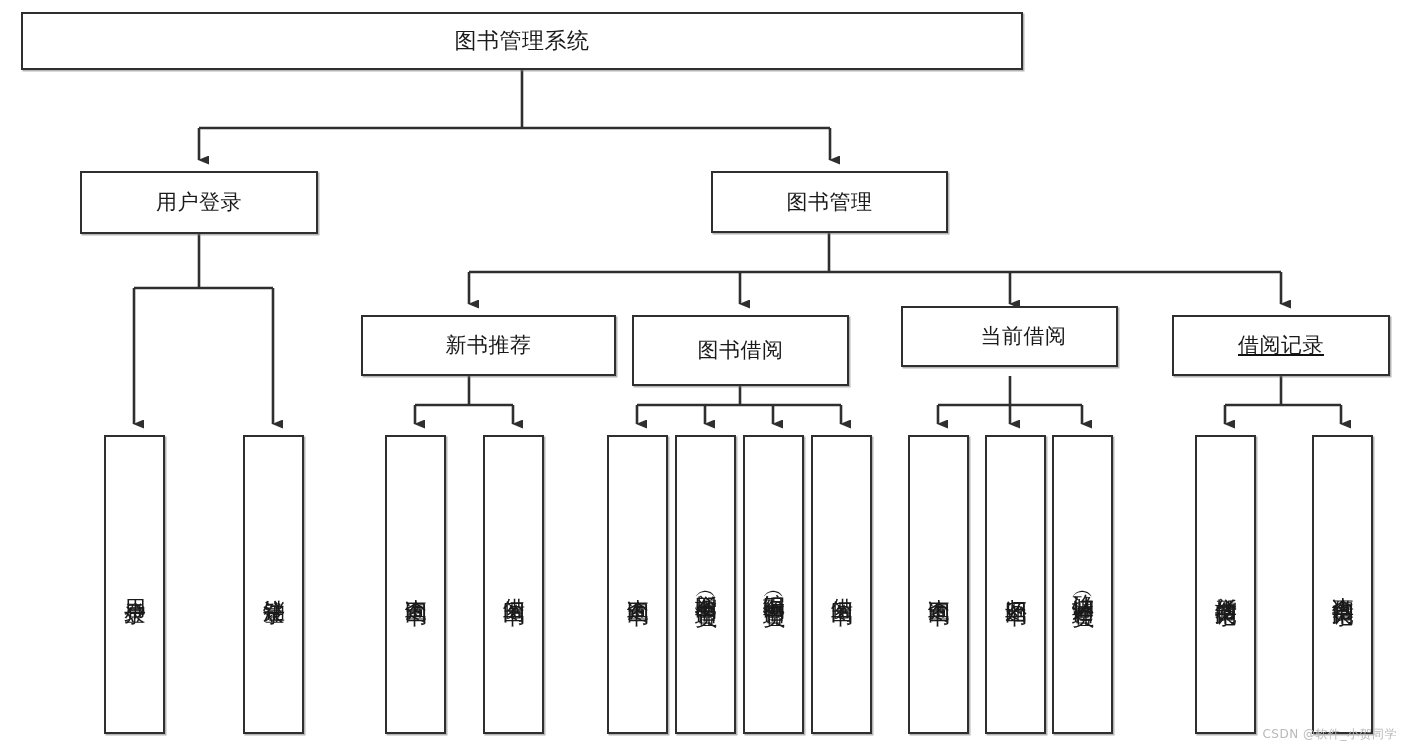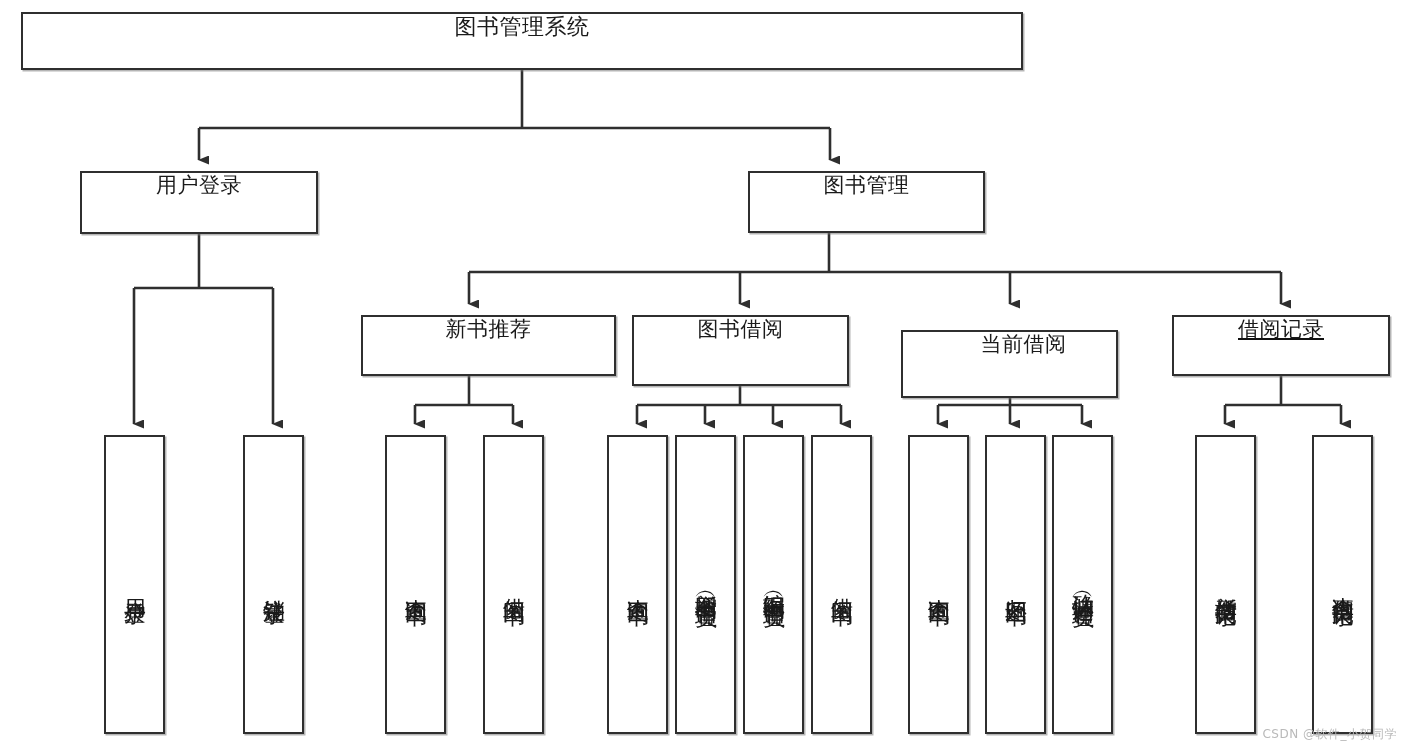--- a/index.html
+++ b/index.html
@@ -21,21 +21,21 @@
     width:1405px;
     height:747px;
     pointer-events:none;
   }
   .node{
     position:absolute;
     box-sizing:border-box;
     border:2px solid #2f2f2f;
     background:#ffffff;
     display:flex;
-    align-items:flex-start;
+    align-items:center;
     justify-content:center;
     box-shadow:1.5px 1.5px 0 rgba(120,120,120,0.55);
     z-index:2;
   }
   .node .label{
     font-size:21px;
     line-height:1.15;
     letter-spacing:0.5px;
     color:#1a1a1a;
     white-space:nowrap;
@@ -122,31 +122,31 @@
     </g>
   </svg>
 
   <div class="node root" style="left:21px;top:12px;width:1002px;height:58px;">
     <span class="label">图书管理系统</span>
   </div>
 
   <div class="node" style="left:80px;top:171px;width:238px;height:63px;">
     <span class="label">用户登录</span>
   </div>
-  <div class="node" style="left:711px;top:171px;width:237px;height:62px;margin-left:37px;">
+  <div class="node" style="left:711px;top:171px;width:237px;height:62px;">
     <span class="label">图书管理</span>
   </div>
 
   <div class="node" style="left:361px;top:315px;width:255px;height:61px;">
     <span class="label">新书推荐</span>
   </div>
   <div class="node" style="left:632px;top:315px;width:217px;height:71px;">
     <span class="label">图书借阅</span>
   </div>
-  <div class="node" style="left:901px;top:330px;width:217px;height:68px;padding-left:28px;">
+  <div class="node" style="left:901px;top:306px;width:217px;height:61px;padding-left:28px;">
     <span class="label">当前借阅</span>
   </div>
   <div class="node" style="left:1172px;top:315px;width:218px;height:61px;text-decoration:underline;">
     <span class="label">借阅记录</span>
   </div>
 
   <div class="node leaf" style="left:104px;top:435px;width:61px;height:299px;">
     <span class="label">用户登录</span>
   </div>
   <div class="node leaf" style="left:243px;top:435px;width:61px;height:299px;">

